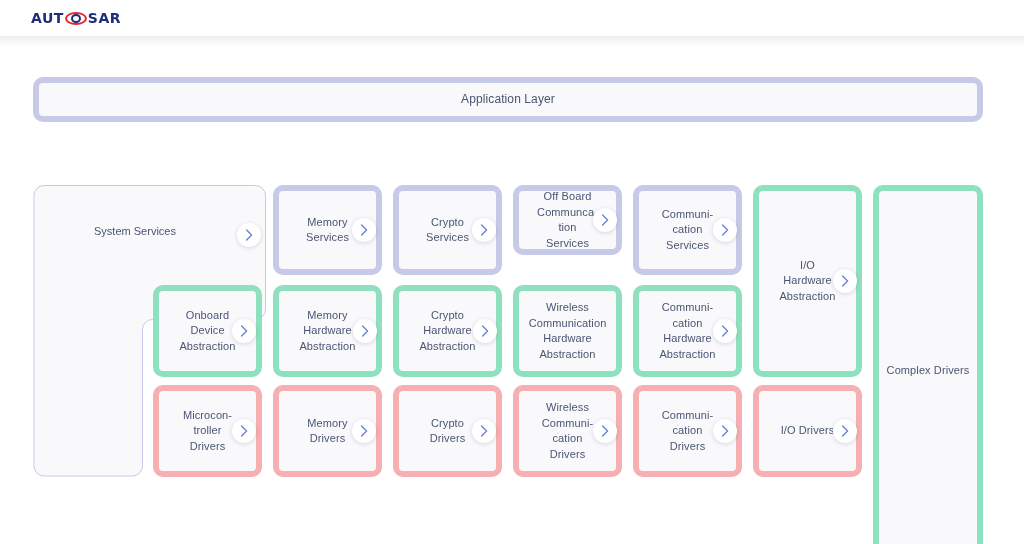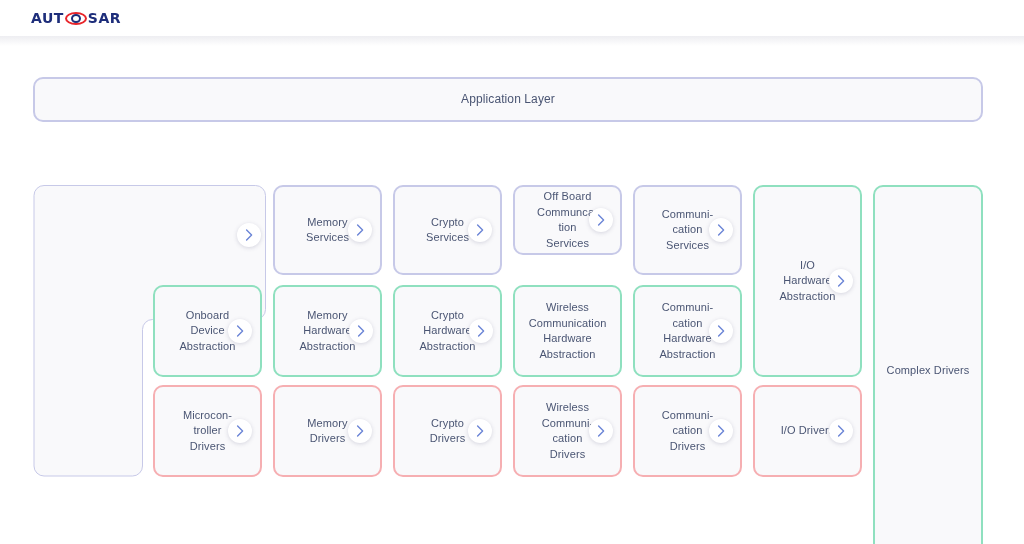--- a/index.html
+++ b/index.html
@@ -83,21 +83,21 @@
     top: 46px; left: 0;
     width: 1024px;
     height: 498px;
     background: #ffffff;
   }
 
   .box {
     position: absolute;
     background: #f9f9fb;
     border-radius: 10px;
-    border: 2px solid #7f1d1d;
+    border: 6px solid #7f1d1d;
     display: flex;
     align-items: center;
     justify-content: center;
   }
 
   .box .label {
     font-size: 11px;
     line-height: 15.5px;
     text-align: center;
     color: #4a5573;
@@ -175,20 +175,21 @@
 
   <div class="box banner b-purple" style="left:33px; top:31px; width:950px; height:45px;">
     <span class="label">Application Layer</span>
   </div>
 
 
   <div class="lshape">
     <svg width="234" height="292" viewBox="0 0 234 292" aria-hidden="true">
       <path d="M 11,0.5 H 222.5 a 10,10 0 0 1 10,10 V 124.5 a 10,10 0 0 1 -10,10 H 119.5 a 10,10 0 0 0 -10,10 V 281 a 10,10 0 0 1 -10,10 H 11 a 10,10 0 0 1 -10,-10 V 10.5 a 10,10 0 0 1 10,-10 Z" fill="#f9f9fb" stroke="#c7c9e8" stroke-width="1"></path>
     </svg>
+    <span class="label">System Services</span>
     <span class="chev">
       <svg width="9" height="12" viewBox="0 0 9 12">
           <path d="M1.6 1 L6.6 6 L1.6 11" fill="none" stroke="#6b85d6" stroke-width="1.4" stroke-linecap="round" stroke-linejoin="round"></path>
         </svg>
     </span>
   </div>
 
   <div class="box b-purple" style="left:273px; top:139px; width:109px; height:90px;">
     <span class="label">Memory
 Services</span>

